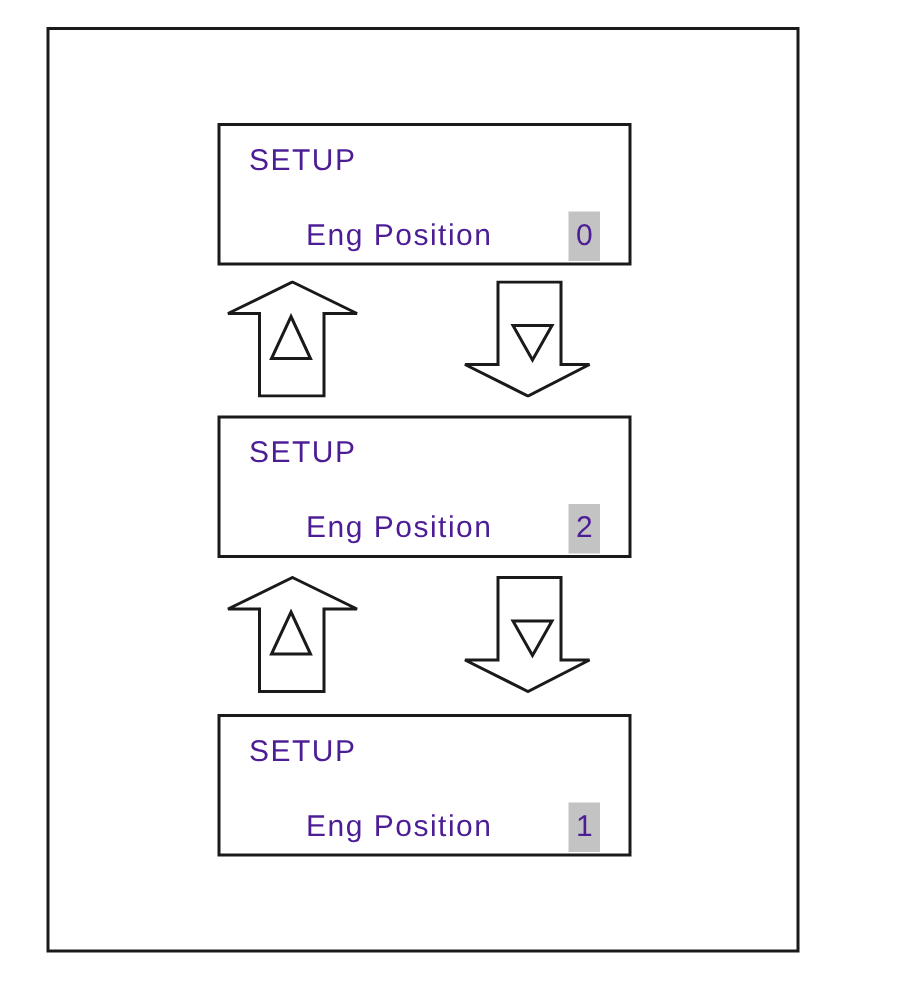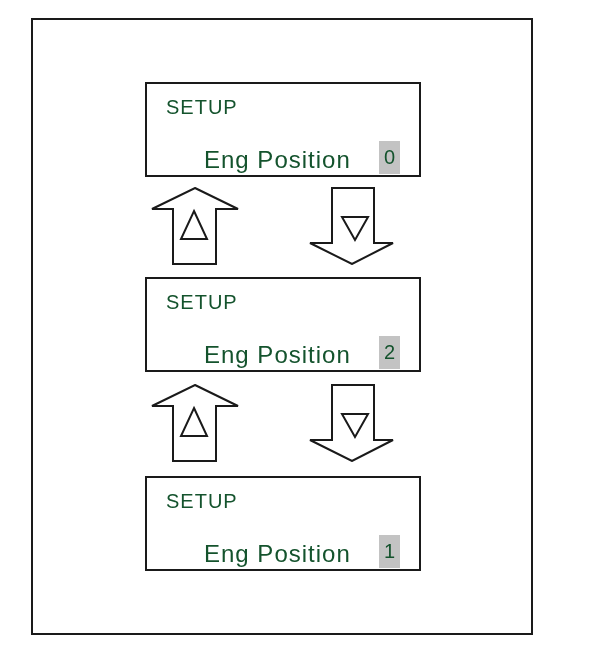--- a/index.html
+++ b/index.html
@@ -7,21 +7,21 @@
     padding: 0;
     background: #ffffff;
   }
   .page {
     position: relative;
     width: 590px;
     height: 660px;
     background: #ffffff;
     overflow: hidden;
     font-family: "Liberation Sans", "DejaVu Sans", sans-serif;
-    color: #14532d;
+    color: #4c1d95;
   }
   .outer-frame {
     position: absolute;
     left: 31px;
     top: 18px;
     width: 498px;
     height: 613px;
     border: 2px solid #1a1a1a;
     background: #ffffff;
   }
@@ -41,21 +41,21 @@
     left: 19px;
     top: 12px;
     font-size: 20px;
     letter-spacing: 1px;
     white-space: nowrap;
   }
   .lcd-box .field {
     position: absolute;
     left: 57px;
     top: 62px;
-    font-size: 24px;
+    font-size: 20px;
     letter-spacing: 1px;
     white-space: nowrap;
   }
   .lcd-box .value {
     position: absolute;
     left: 232px;
     top: 57px;
     width: 21px;
     height: 33px;
     line-height: 33px;

